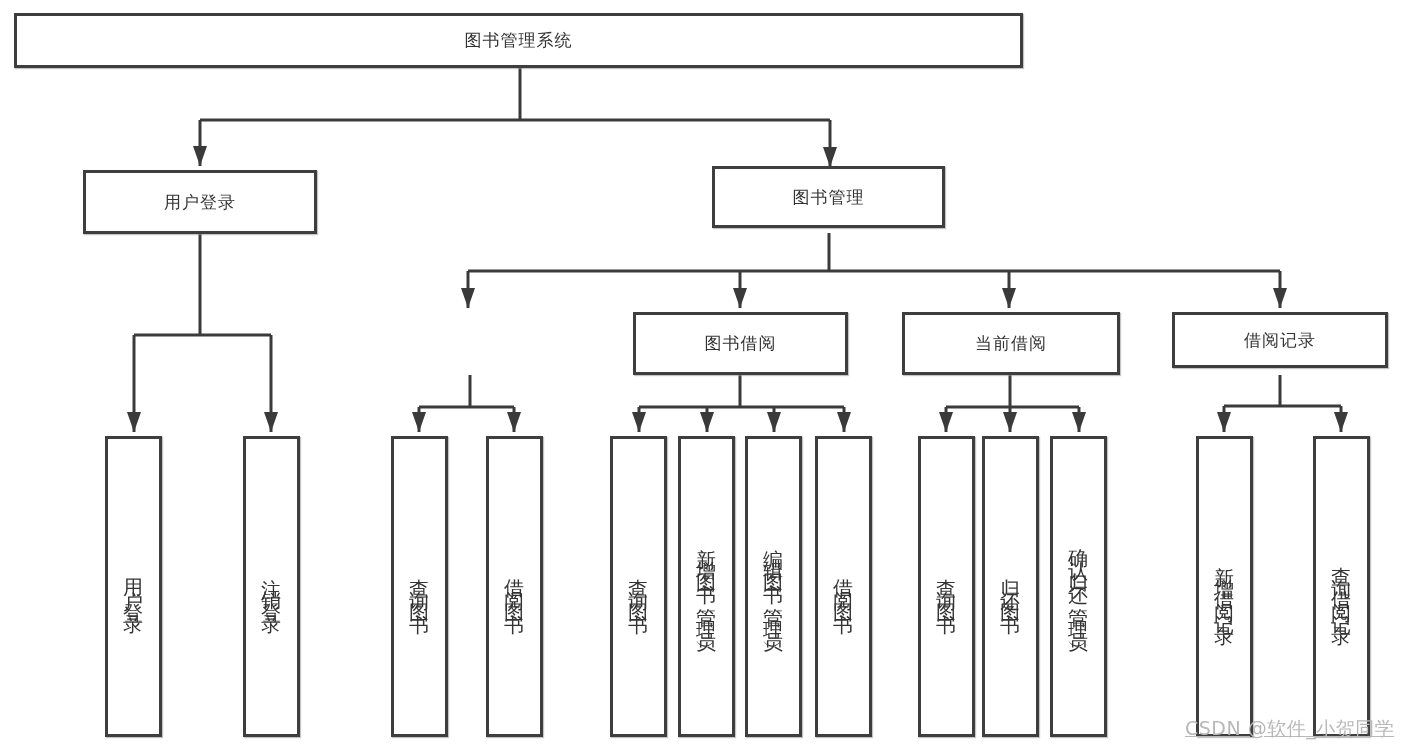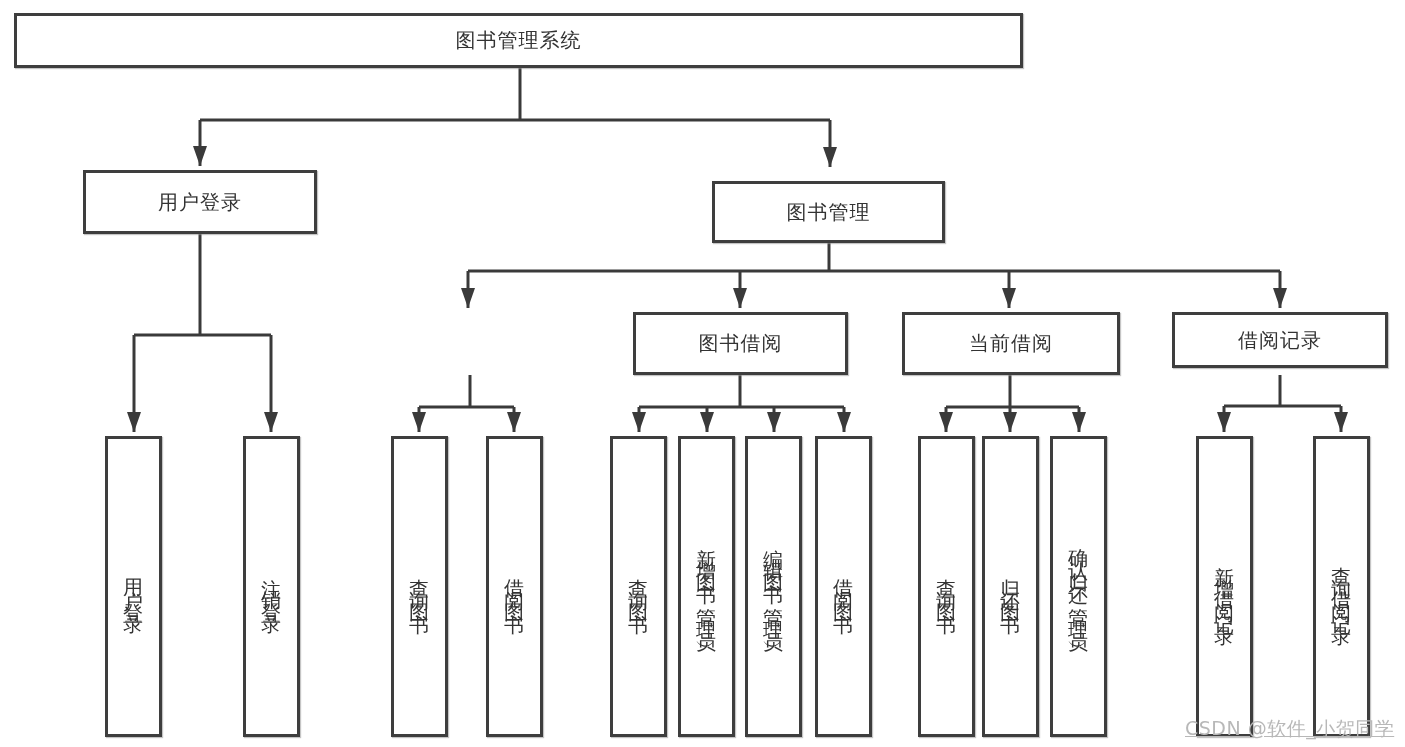--- a/index.html
+++ b/index.html
@@ -15,21 +15,21 @@
     position:absolute;
     box-sizing:border-box;
     background:#ffffff;
     border:3px solid #3e3e3e;
     box-shadow:1px 1px 1px rgba(150,150,150,.55);
     display:flex;align-items:center;justify-content:center;
     color:#333333;
     z-index:1;
   }
   .h-label{
-    font-size:20px;
+    font-size:17px;
     letter-spacing:1px;
     white-space:nowrap;
   }
   .v-label{
     writing-mode:vertical-rl;
     text-orientation:mixed;
     font-size:20px;
     line-height:1;
     letter-spacing:12px;
     white-space:nowrap;
@@ -100,21 +100,21 @@
     </g>
   </svg>
 
   <div class="node" style="left:14px;top:13px;width:1009px;height:55px;">
     <span class="h-label">图书管理系统</span>
   </div>
 
   <div class="node" style="left:83px;top:170px;width:234px;height:64px;">
     <span class="h-label">用户登录</span>
   </div>
-  <div class="node" style="left:712px;top:181px;width:233px;height:62px;">
+  <div class="node" style="left:712px;top:166px;width:233px;height:62px;">
     <span class="h-label">图书管理</span>
   </div>
 
   <div class="node" style="left:633px;top:312px;width:215px;height:63px;">
     <span class="h-label">图书借阅</span>
   </div>
   <div class="node" style="left:902px;top:312px;width:218px;height:63px;">
     <span class="h-label">当前借阅</span>
   </div>
   <div class="node" style="left:1172px;top:312px;width:216px;height:56px;">

